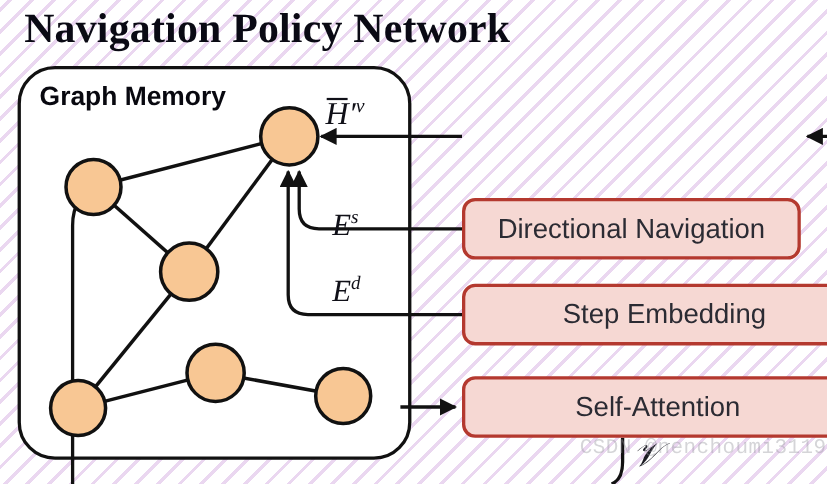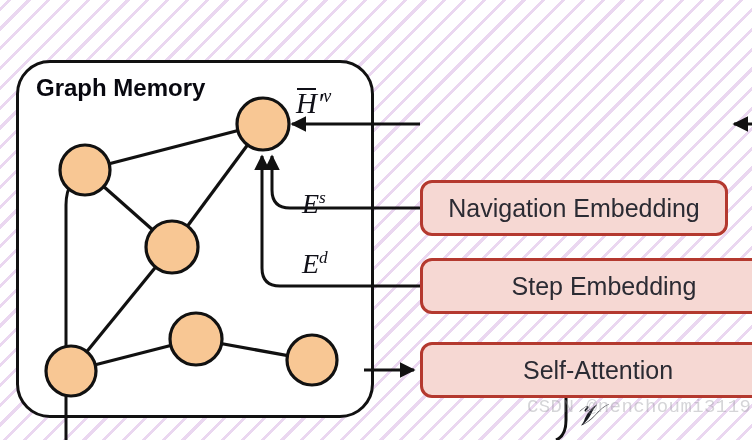--- a/index.html
+++ b/index.html
@@ -129,20 +129,21 @@
     color: rgba(150,150,158,0.40);
     white-space: nowrap;
     letter-spacing: 0.4px;
   }
 </style>
 </head>
 <body>
 
 <div id="root">
 
+  <div id="title">Navigation Policy Network</div>
 
   <div id="graph-panel"></div>
   <div id="graph-label">Graph Memory</div>
 
   <svg class="layer">
     <defs>
       <marker id="ah" viewBox="0 0 10 10" refX="9" refY="5" markerWidth="5.2" markerHeight="5.2" orient="auto-start-reverse">
         <path d="M 0 0 L 10 5 L 0 10 z" fill="#111111"></path>
       </marker>
     </defs>
@@ -175,21 +176,21 @@
     <g fill="#f8c794" stroke="#111111" stroke-width="3.2">
       <circle cx="263" cy="124" r="26"></circle>
       <circle cx="85" cy="170" r="25"></circle>
       <circle cx="172" cy="247" r="26"></circle>
       <circle cx="71" cy="371" r="25"></circle>
       <circle cx="196" cy="339" r="26"></circle>
       <circle cx="312" cy="360" r="25"></circle>
     </g>
   </svg>
 
-  <div class="rbox" id="box-dir">Navigation Embedding</div>
+  <div class="rbox" id="box-dir">Directional Navigation</div>
   <div class="rbox" id="box-step">Step Embedding</div>
   <div class="rbox" id="box-self">Self-Attention</div>
 
   <div class="mathlabel" id="lbl-h">
     <span class="barwrap"><span class="bar"></span><span>H</span></span><span>′</span><sup>v</sup>
   </div>
 
   <div class="mathlabel" id="lbl-es">
     <span>E</span><sup>s</sup>
   </div>

